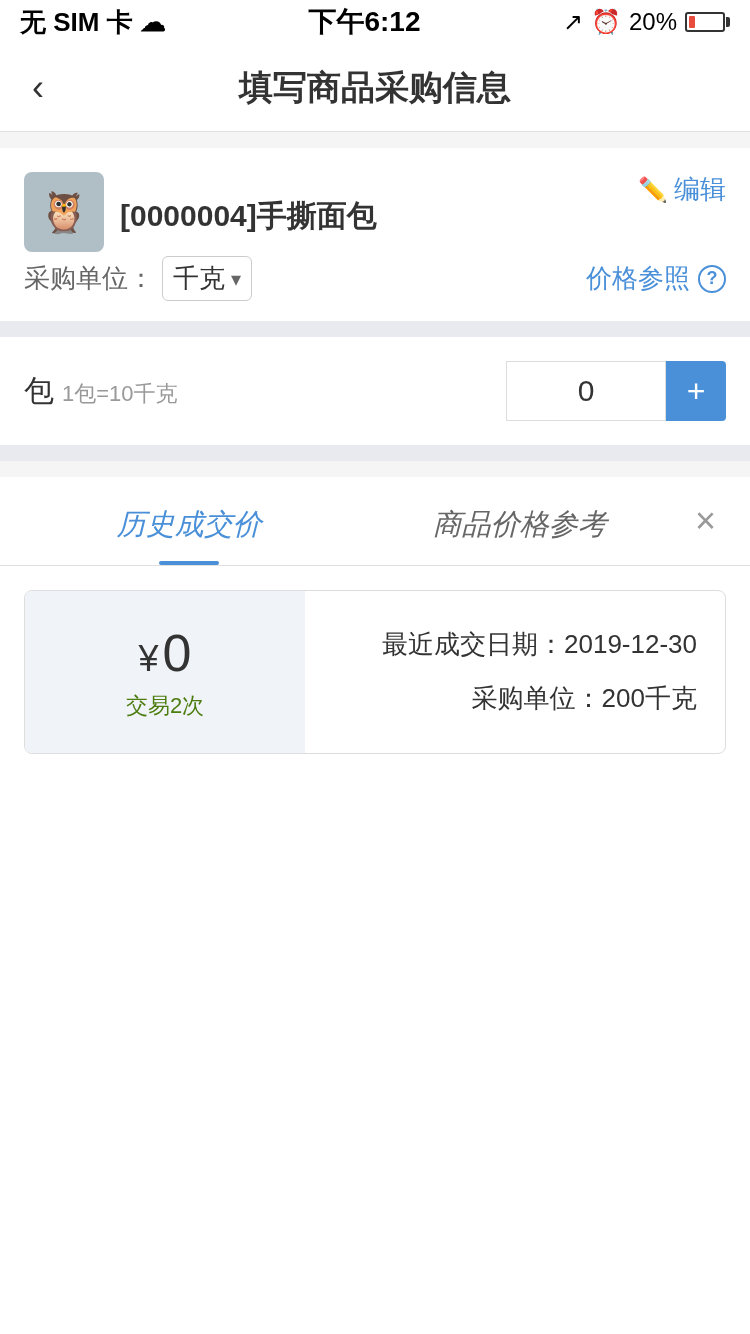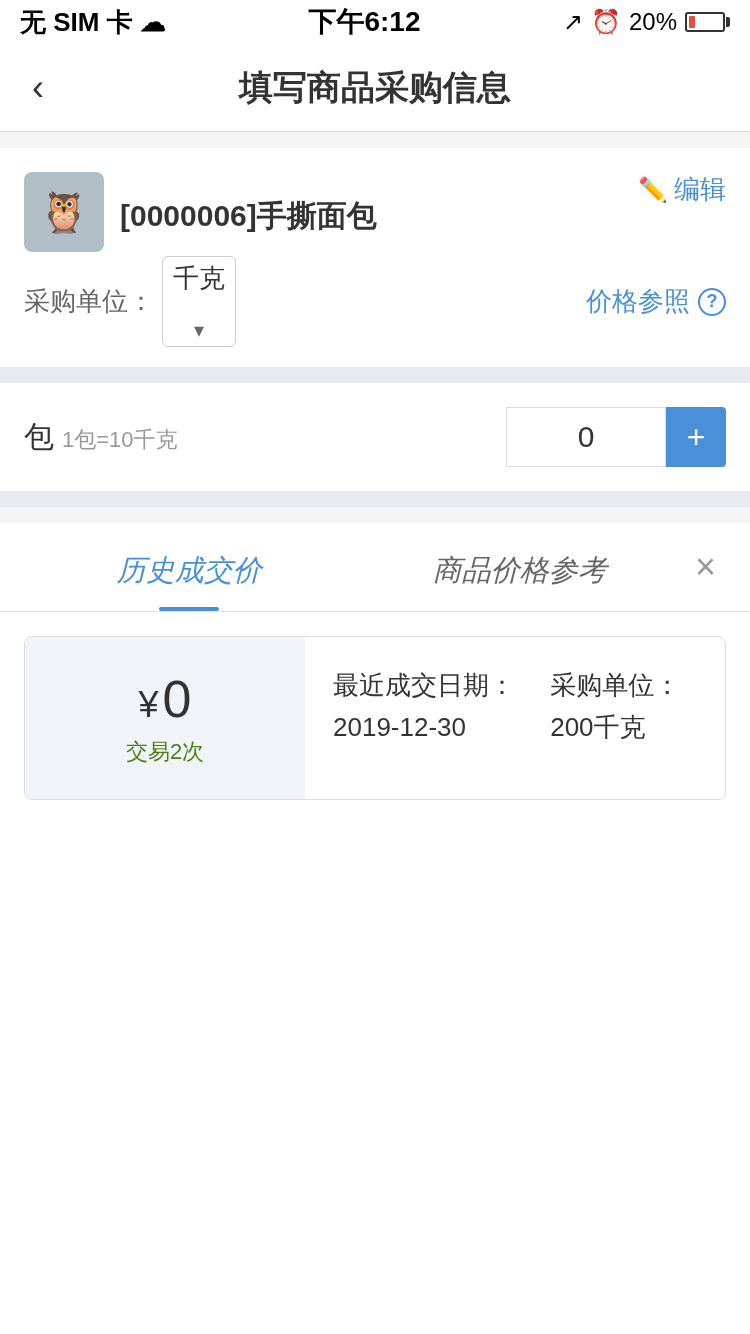--- a/index.html
+++ b/index.html
@@ -151,30 +151,29 @@
       justify-content: space-between;
       margin-top: 4px;
     }
     .purchase-unit-label {
       font-size: 26px;
       color: #666;
     }
     .unit-select {
       display: inline-flex;
       align-items: center;
-      gap: 22px;
+      gap: 6px;
       border: 1px solid #ccc;
       border-radius: 6px;
       padding: 4px 10px;
       font-size: 26px;
       color: #333;
       background: #fff;
       cursor: pointer;
       margin-left: 8px;
-      flex-direction: column;
     }
     .chevron-down {
       font-size: 20px;
       color: #666;
     }
     .price-reference {
       display: flex;
       align-items: center;
       gap: 8px;
       color: #4a90d9;
@@ -326,22 +325,24 @@
     }
     .price-transaction-count {
       font-size: 22px;
       color: #4d7c0f;
       margin-top: 8px;
     }
     .price-card-right {
       flex: 1;
       padding: 28px 28px;
       display: flex;
+      flex-direction: column;
       justify-content: center;
       gap: 12px;
+      text-align: right;
     }
     .price-detail-row {
       font-size: 26px;
       color: #333;
       line-height: 1.6;
     }
     .price-detail-label {
       color: #333;
     }
     .price-detail-value {
@@ -381,21 +382,21 @@
 </div>
 
 <div class="product-card">
   <div class="product-header">
     <div class="product-left">
       <div class="product-image">
         <span class="product-image-inner">🦉</span>
       </div>
       <div>
         <div class="product-name">
-          <span>[0000006]</span><span>手撕面包</span>
+          <span>[0000004]</span><span>手撕面包</span>
         </div>
       </div>
     </div>
     <div class="product-edit">
       <span class="edit-icon">✏️</span>
       <span>编辑</span>
     </div>
   </div>
 
   <div class="purchase-row">

